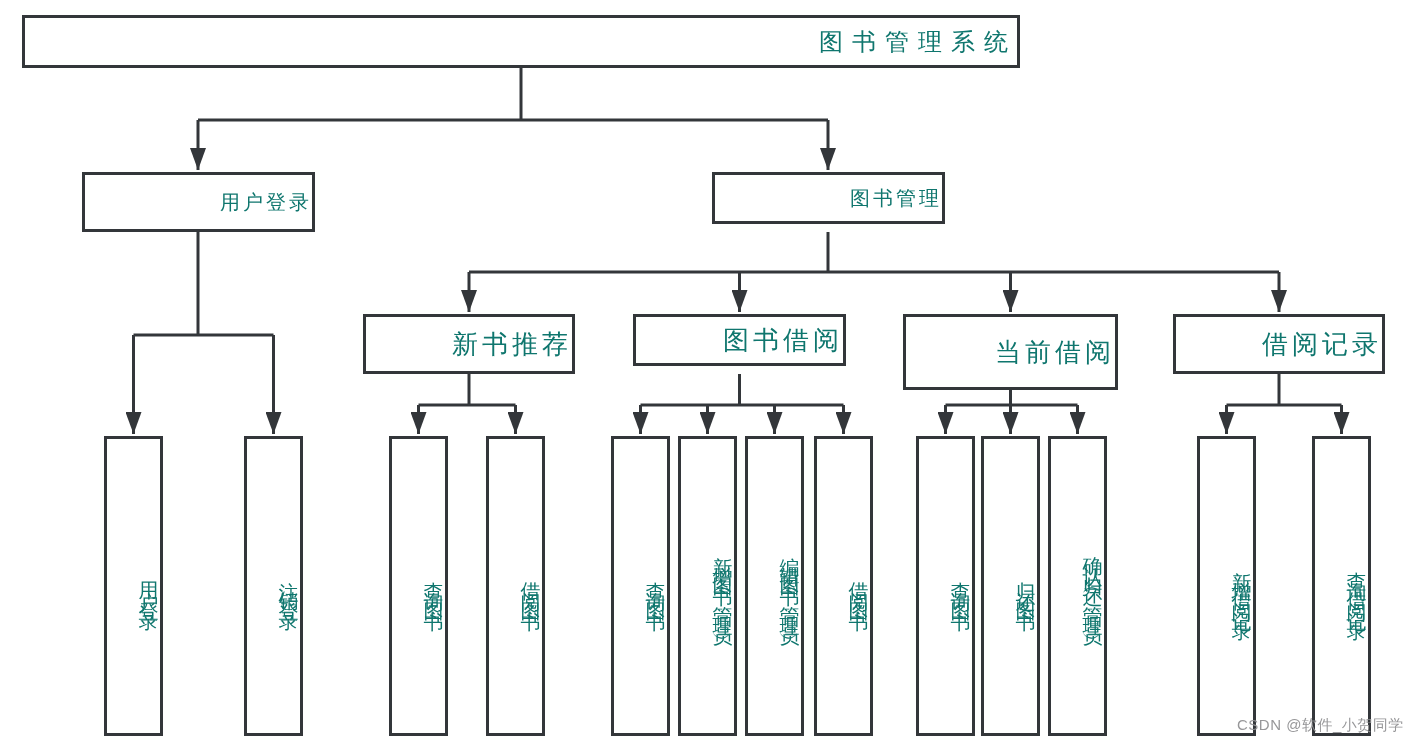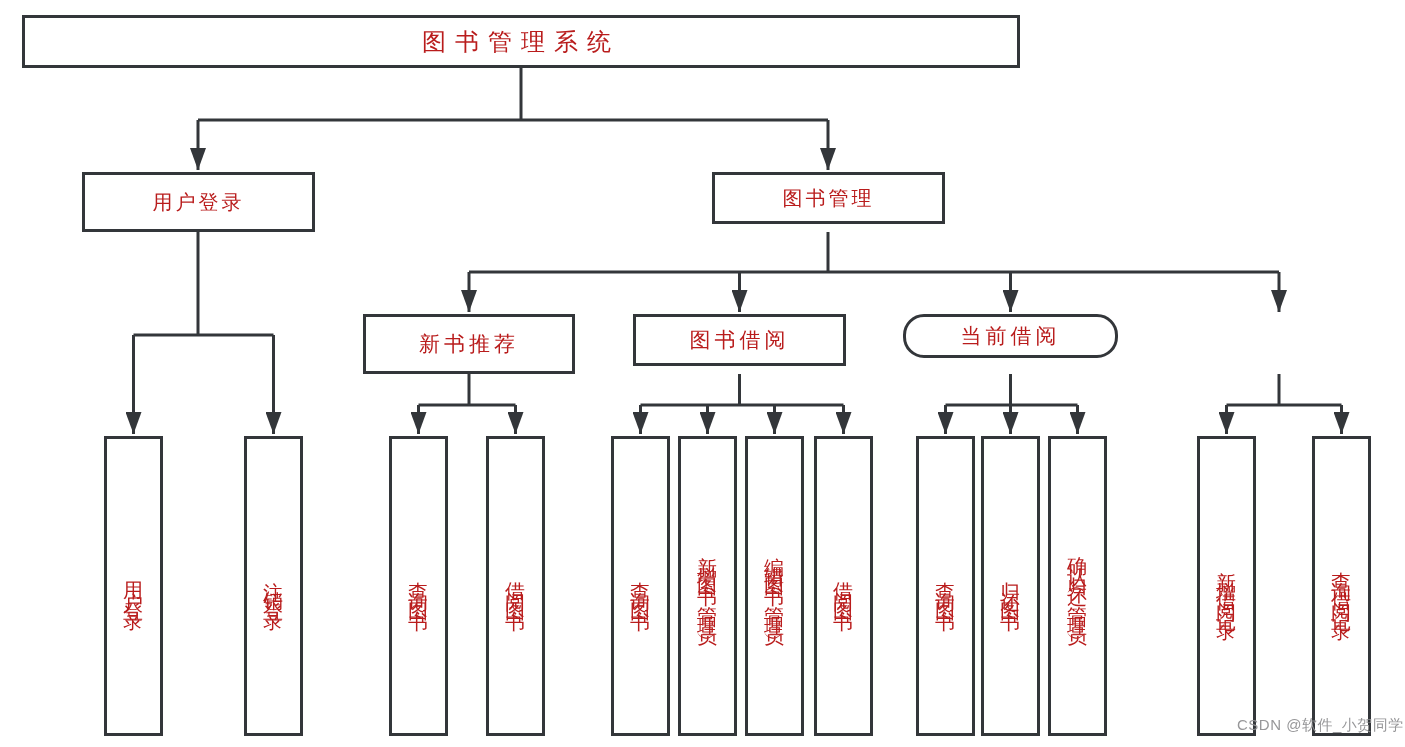--- a/index.html
+++ b/index.html
@@ -2,30 +2,30 @@
 <html><head>
 <meta charset="utf-8">
 <style>
   html,body{margin:0;padding:0;background:#fff;}
   .canvas{
     position:relative;width:1405px;height:747px;background:#ffffff;
     font-family:"Liberation Sans",sans-serif;color:#3a3d42;overflow:hidden;
   }
   .box{
     position:absolute;background:#ffffff;border:3px solid #33363a;box-sizing:border-box;
-    display:flex;align-items:center;justify-content:center;text-align:center;
-    font-size:20px;letter-spacing:3px;color:#b91c1c;white-space:nowrap;
+    display:flex;align-items:center;justify-content:flex-end;text-align:center;
+    font-size:20px;letter-spacing:3px;color:#0f766e;white-space:nowrap;
   }
-  .lvl3{font-size:21px;letter-spacing:4px;}
+  .lvl3{font-size:26px;letter-spacing:4px;}
   .n-root{left:22px;top:15px;width:998px;height:53px;font-size:24px;letter-spacing:9px;}
   .n-user{left:82px;top:172px;width:233px;height:60px;}
   .n-mgmt{left:712px;top:172px;width:233px;height:52px;}
   .n-newbook{left:363px;top:314px;width:212px;height:60px;}
   .n-borrow{left:633px;top:314px;width:213px;height:52px;}
-  .n-current{left:903px;top:314px;width:215px;height:44px;border-radius:21px;}
+  .n-current{left:903px;top:314px;width:215px;height:76px;}
   .n-record{left:1173px;top:314px;width:212px;height:60px;}
   .leaf{top:436px;width:59px;height:300px;}
   .leaf .vtext{
     writing-mode:vertical-rl;text-orientation:mixed;
     font-size:20px;letter-spacing:10px;line-height:1.1;
   }
   .l1{left:104px;}  .l2{left:244px;}
   .l3{left:389px;}  .l4{left:486px;}
   .l5{left:611px;}  .l6{left:678px;}
   .l7{left:745px;}  .l8{left:814px;}
@@ -105,20 +105,23 @@
 
   <div class="box lvl3 n-newbook">
     <span>新书推荐</span>
   </div>
   <div class="box lvl3 n-borrow">
     <span>图书借阅</span>
   </div>
   <div class="box lvl3 n-current">
     <span>当前借阅</span>
   </div>
+  <div class="box lvl3 n-record">
+    <span>借阅记录</span>
+  </div>
 
   <div class="box leaf l1">
     <span class="vtext">用户登录</span>
   </div>
   <div class="box leaf l2">
     <span class="vtext">注销登录</span>
   </div>
 
   <div class="box leaf l3">
     <span class="vtext">查询图书</span>

